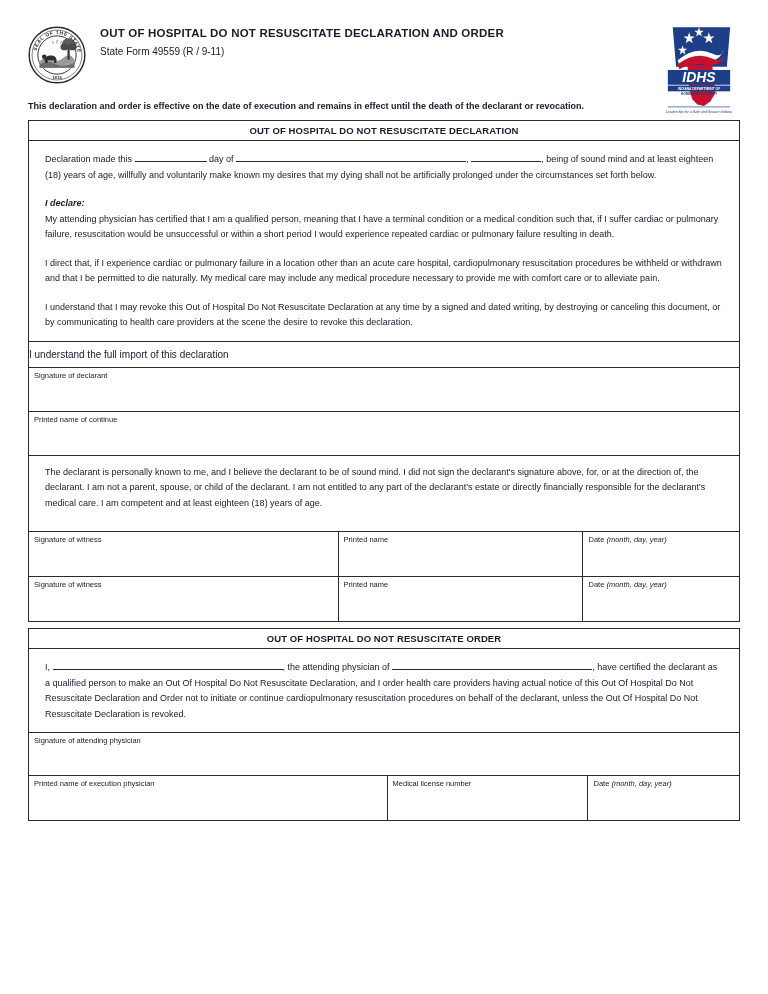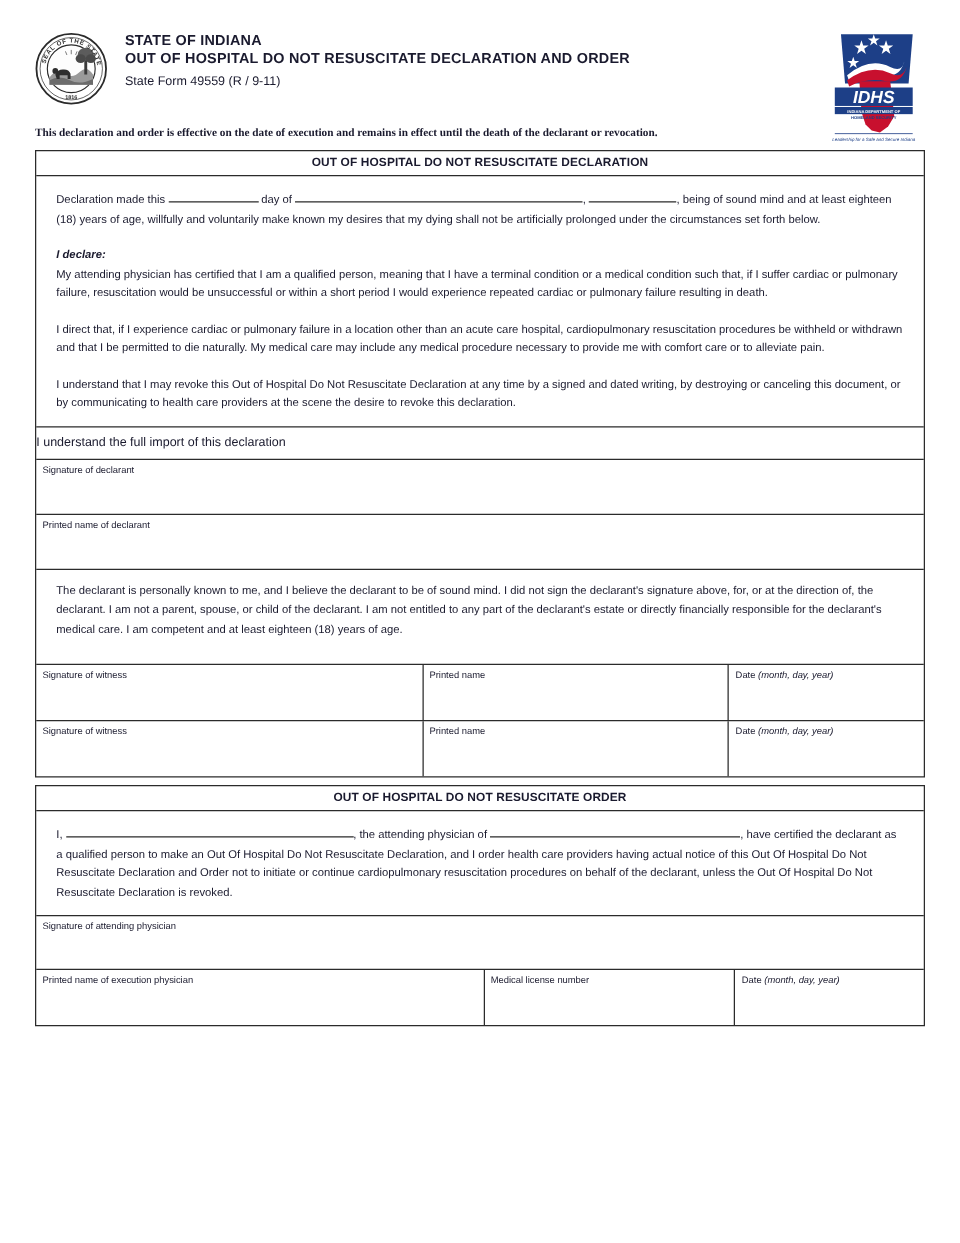--- a/index.html
+++ b/index.html
@@ -68,21 +68,20 @@
     position: relative;
   }
 
   
   .effective-note {
     margin: 0 28px 8px 28px;
     font-size: 9px;
     font-weight: bold;
     line-height: 12px;
     text-align: left;
-    font-family: Liberation Serif, serif;
   }
 
   
   .frame {
     margin: 0 28px;
     border: 1px solid #2b2b2b;
     box-sizing: border-box;
   }
   .frame + .frame {
     margin-top: 6px;
@@ -216,21 +215,20 @@
           <path id="ringBot" d="M50 50 m-28,0 a28,28 0 1,0 56,0" fill="none"></path>
         </defs>
         <text font-family="'Liberation Sans', sans-serif" font-size="8.4" font-weight="bold" fill="#2b2b2b" letter-spacing="1.1">
           <textPath href="#ringTop" startOffset="6%">SEAL OF THE STATE OF INDIANA</textPath>
         </text>
         <text x="50" y="92" text-anchor="middle" font-family="'Liberation Sans', sans-serif" font-size="7.5" font-weight="bold" fill="#2b2b2b">1816</text>
       </svg>
     </div>
 
     <div class="header-text">
-      <div class="agency-line1">STATE OF INDIANA</div>
       <div class="agency-line2">OUT OF HOSPITAL DO NOT RESUSCITATE DECLARATION AND ORDER</div>
       <div class="form-number">State Form 49559 (R / 9-11)</div>
     </div>
 
     <div class="idhs-logo">
       <svg viewBox="0 0 100 112" width="82" height="92" aria-hidden="true">
 
         <path d="M18 4 L88 4 L84 52 L22 52 Z" fill="#1d3f87"></path>
 
         <g fill="#ffffff">
@@ -278,21 +276,21 @@
       <p class="para">I direct that, if I experience cardiac or pulmonary failure in a location other than an acute care hospital, cardiopulmonary resuscitation procedures be withheld or withdrawn and that I be permitted to die naturally. My medical care may include any medical procedure necessary to provide me with comfort care or to alleviate pain.</p>
       <p class="para">I understand that I may revoke this Out of Hospital Do Not Resuscitate Declaration at any time by a signed and dated writing, by destroying or canceling this document, or by communicating to health care providers at the scene the desire to revoke this declaration.</p>
     </div>
 
     <div class="import-line">I understand the full import of this declaration</div>
 
     <div class="sig-block-row">
       <span>Signature of declarant</span>
     </div>
     <div class="sig-block-row">
-      <span>Printed name of declarant</span>
+      <span>Printed name of continue</span>
     </div>
 
     <div class="witness-para">
       <p class="para">The declarant is personally known to me, and I believe the declarant to be of sound mind. I did not sign the declarant's signature above, for, or at the direction of, the declarant. I am not a parent, spouse, or child of the declarant. I am not entitled to any part of the declarant's estate or directly financially responsible for the declarant's medical care. I am competent and at least eighteen (18) years of age.</p>
     </div>
 
     <div class="field-row">
       <div class="field-cell w-sigwit">
         <span>Signature of witness</span>
       </div>

